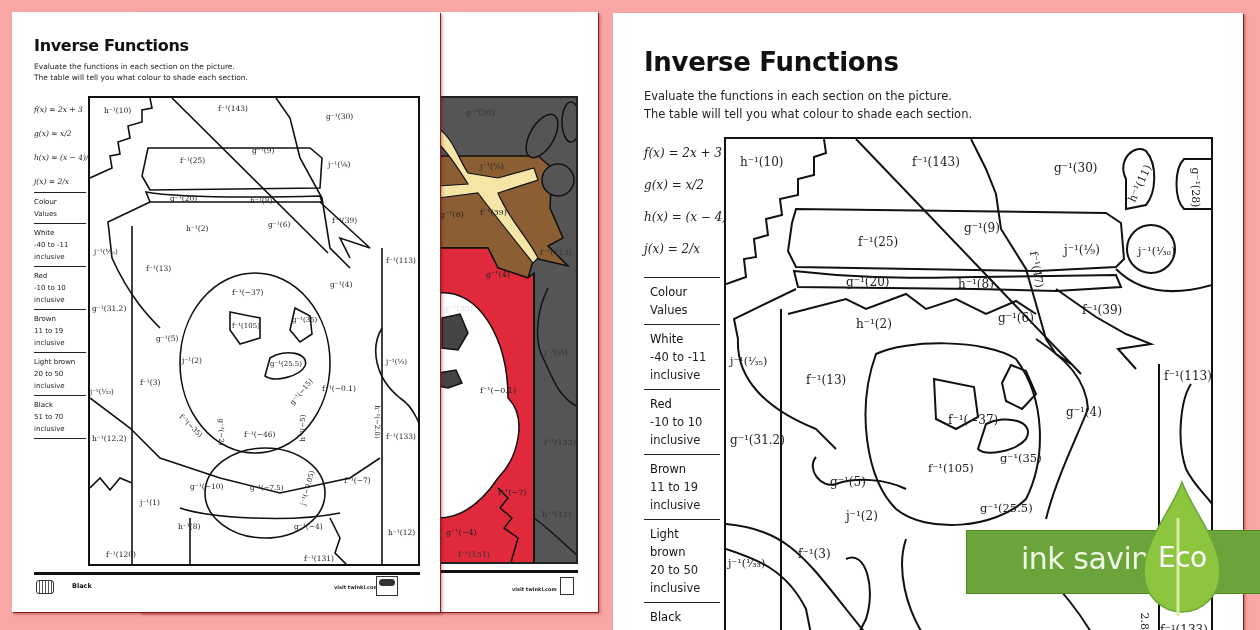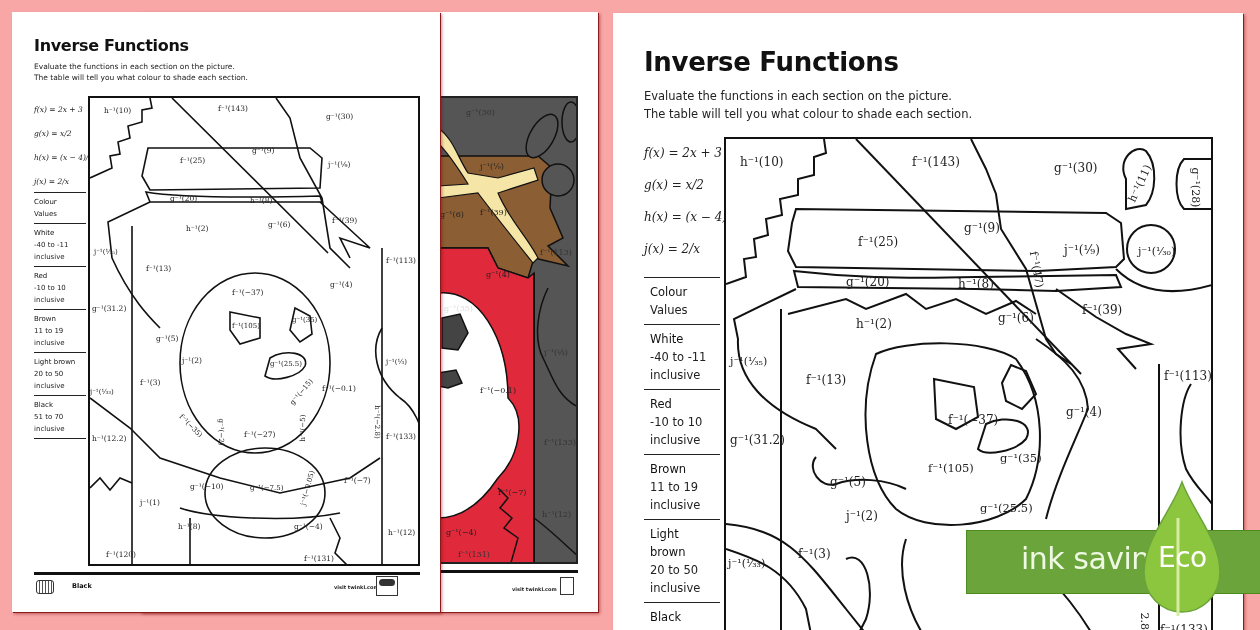--- a/index.html
+++ b/index.html
@@ -170,21 +170,21 @@
     <span class="lbl" style="left:92px; top:258px; font-size:7.5px;">j⁻¹(2)</span>
     <span class="lbl" style="left:50px; top:280px; font-size:7.5px;">f⁻¹(3)</span>
     <span class="lbl" style="left:296px; top:260px; font-size:7px;">j⁻¹(⅓)</span>
     <span class="lbl" style="left:0px; top:290px; font-size:7px;">j⁻¹(¹⁄₃₃)</span>
     <span class="lbl" style="left:196px; top:290px; font-size:7px; transform:rotate(-50deg);">g⁻¹(−15)</span>
     <span class="lbl" style="left:232px; top:286px; font-size:7.5px;">f⁻¹(−0.1)</span>
     <span class="lbl" style="left:270px; top:320px; font-size:7px; transform:rotate(90deg);">h⁻¹(−2.8)</span>
     <span class="lbl" style="left:2px; top:336px; font-size:7.5px;">h⁻¹(12.2)</span>
     <span class="lbl" style="left:86px; top:324px; font-size:7px; transform:rotate(45deg);">f⁻¹(−35)</span>
     <span class="lbl" style="left:118px; top:330px; font-size:7px; transform:rotate(90deg);">g⁻¹(−2)</span>
-    <span class="lbl" style="left:154px; top:332px; font-size:7.5px;">f⁻¹(−27)</span>
+    <span class="lbl" style="left:154px; top:332px; font-size:7.5px;">f⁻¹(−46)</span>
     <span class="lbl" style="left:200px; top:326px; font-size:7px; transform:rotate(-90deg);">h⁻¹(−5)</span>
     <span class="lbl" style="left:296px; top:334px; font-size:7.5px;">f⁻¹(133)</span>
     <span class="lbl" style="left:100px; top:384px; font-size:7.5px;">g⁻¹(−10)</span>
     <span class="lbl" style="left:160px; top:386px; font-size:7px;">g⁻¹(−7.5)</span>
     <span class="lbl" style="left:200px; top:386px; font-size:7px; transform:rotate(-75deg);">j⁻¹(−0.05)</span>
     <span class="lbl" style="left:254px; top:378px; font-size:7.5px;">f⁻¹(−7)</span>
     <span class="lbl" style="left:50px; top:400px; font-size:7.5px;">j⁻¹(1)</span>
     <span class="lbl" style="left:88px; top:424px; font-size:7.5px;">h⁻¹(8)</span>
     <span class="lbl" style="left:204px; top:424px; font-size:7.5px;">g⁻¹(−4)</span>
     <span class="lbl" style="left:298px; top:430px; font-size:7.5px;">h⁻¹(12)</span>

